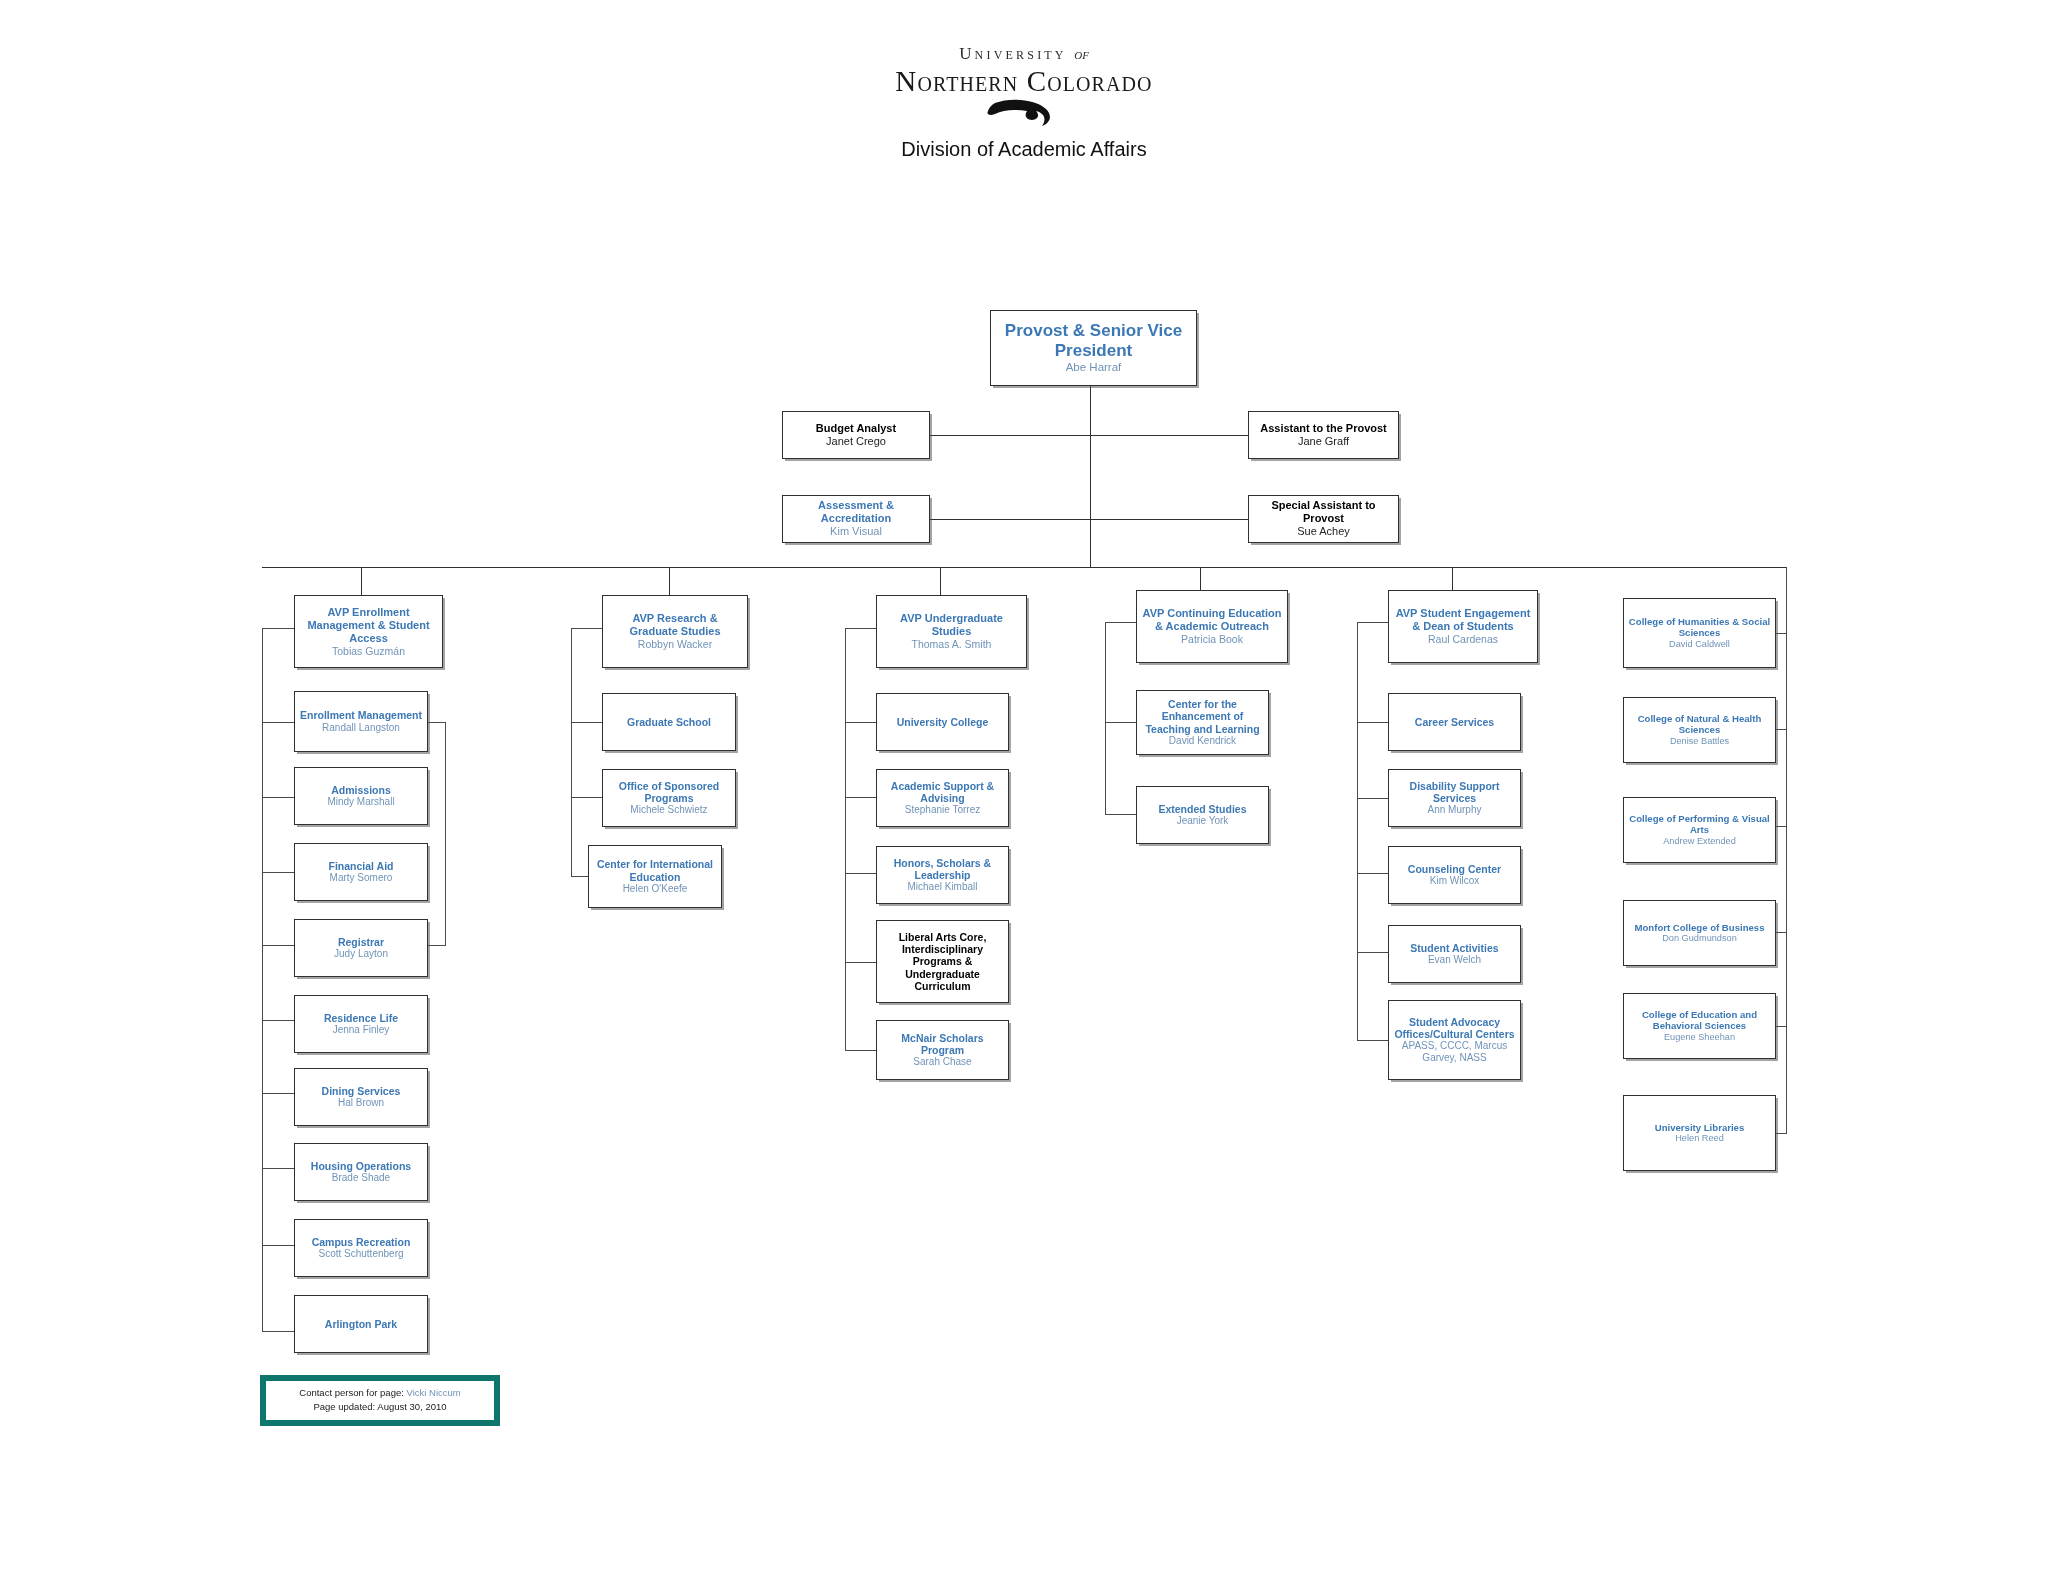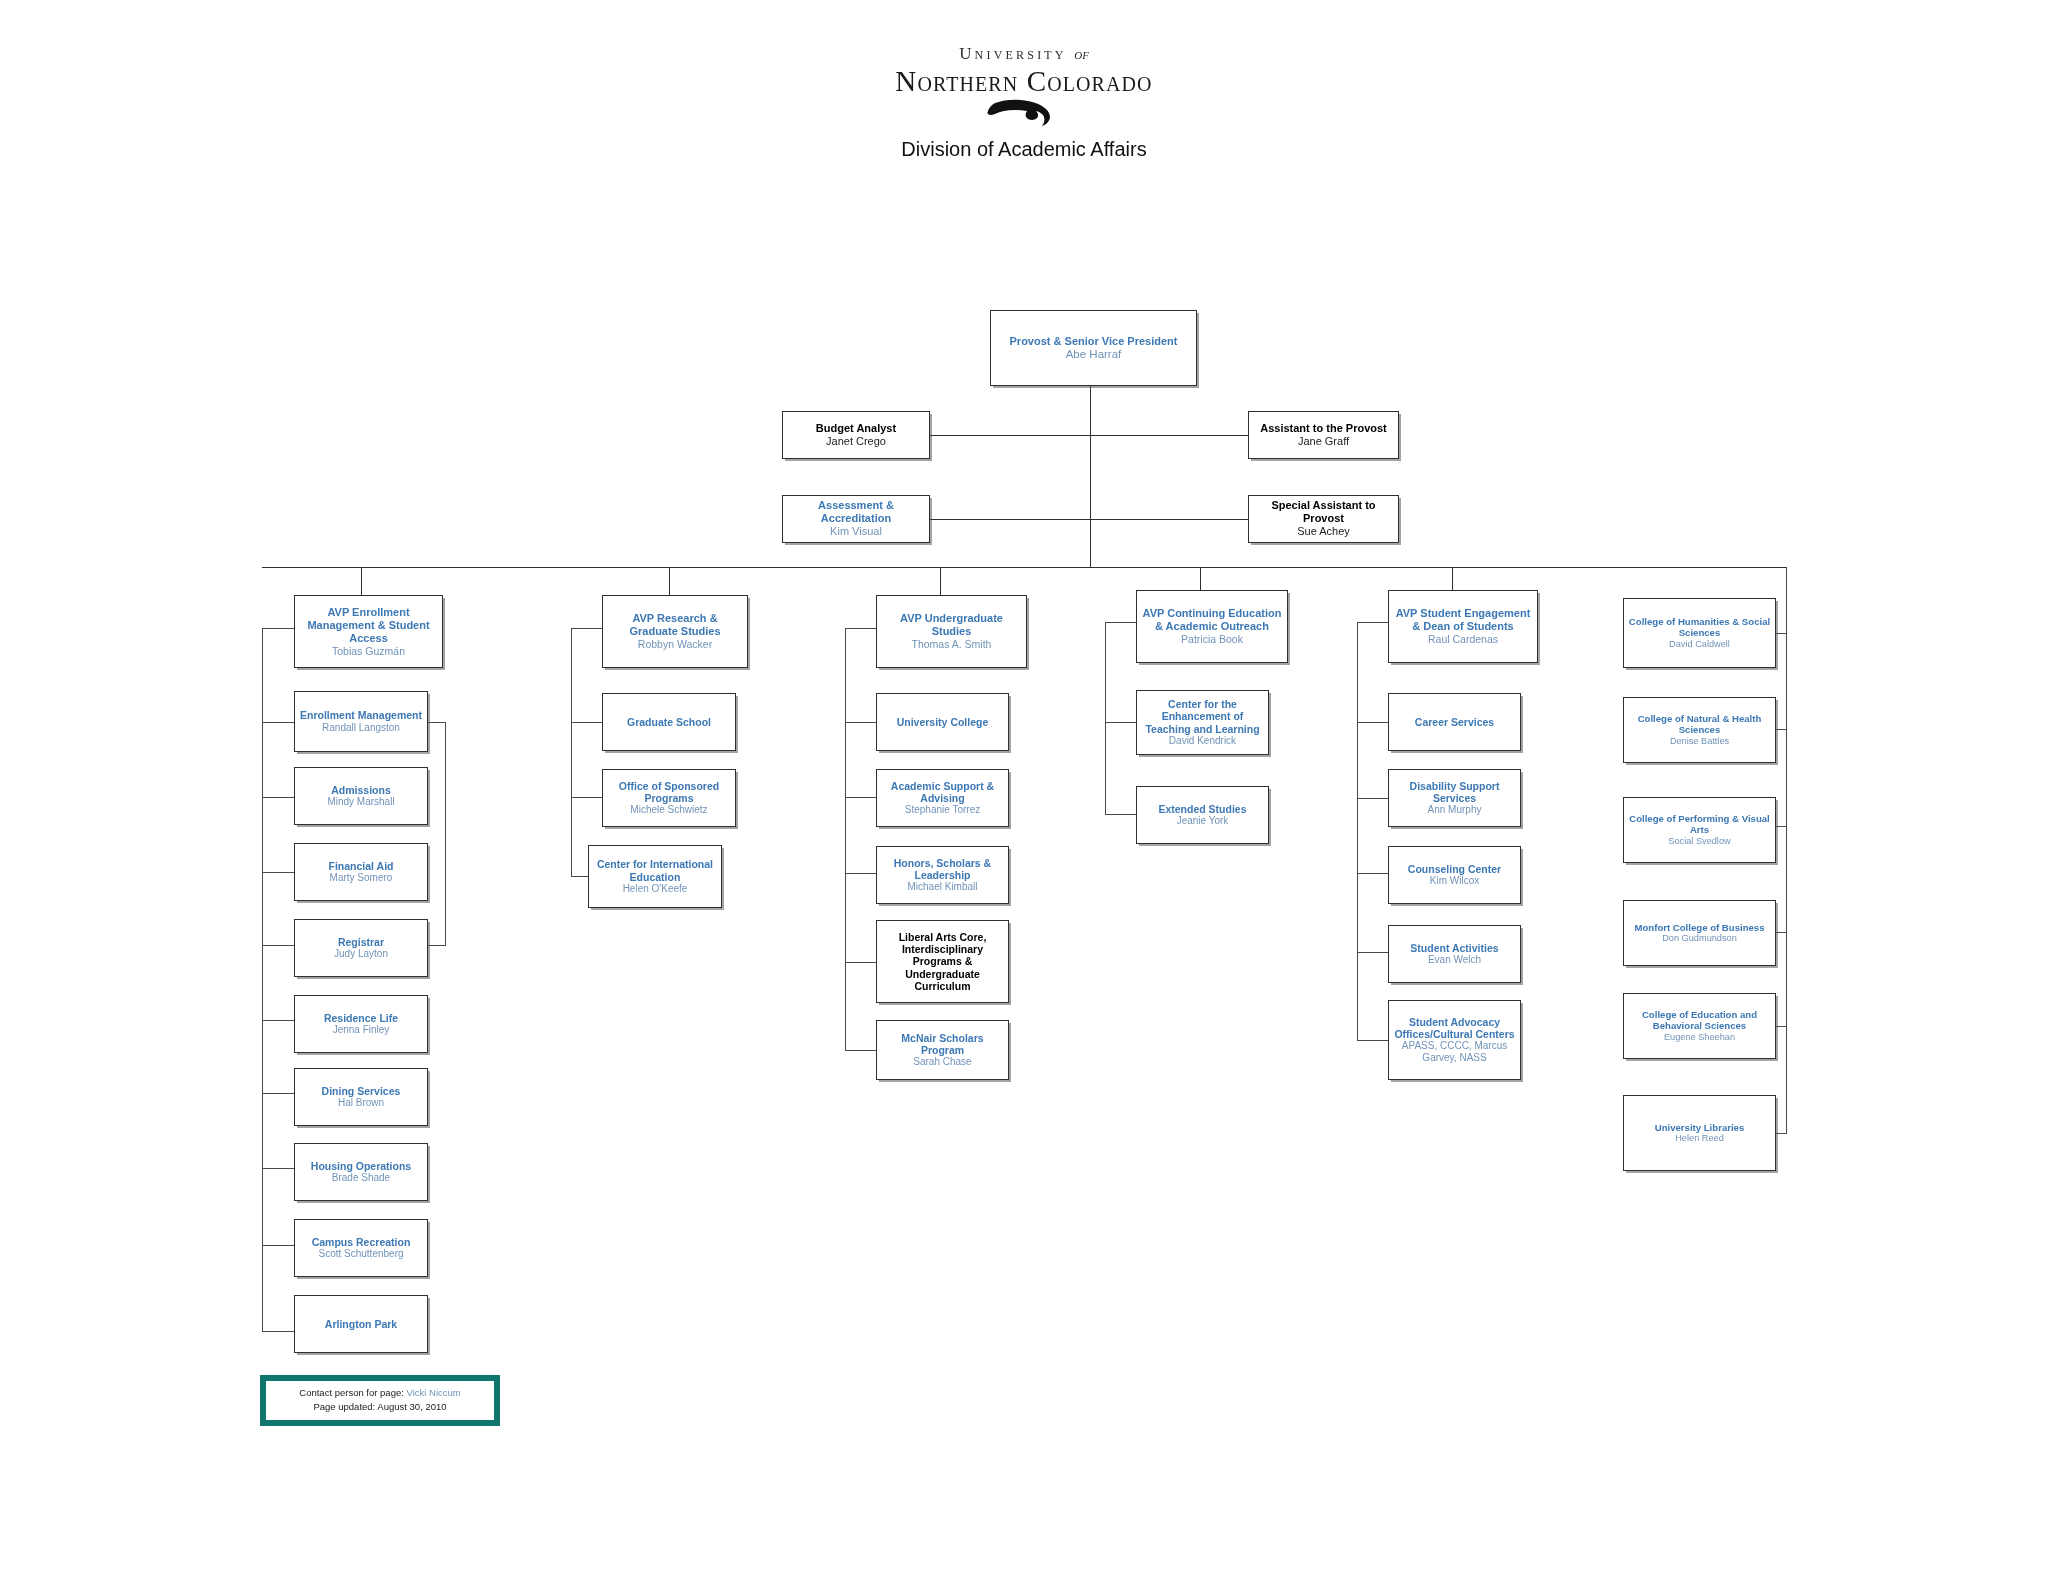--- a/index.html
+++ b/index.html
@@ -63,21 +63,21 @@
   }
   .node .person{
     color:#7093B8;
     line-height:1.2;
     font-weight:normal;
   }
   .node.dark .title{ color:#000; }
   .node.dark .person{ color:#222; }
 
   
-  .n-top  .title{font-size:11px;}  .n-top  .person{font-size:11.5px;}
+  .n-top  .title{font-size:17px;}  .n-top  .person{font-size:11.5px;}
   .n-aide .title{font-size:11px;}    .n-aide .person{font-size:11px;}
   .n-avp  .title{font-size:11px;}    .n-avp  .person{font-size:10.5px;}
   .n-sub  .title{font-size:10.5px;}  .n-sub  .person{font-size:10px;}
   .n-col  .title{font-size:9.6px;}   .n-col  .person{font-size:9.2px;}
 
   
   .ln{ position:absolute; background:#4a4a4a; z-index:1; }
   .ln.h{ height:1.4px; }
   .ln.v{ width:1.4px; }
   .ln.thick{ background:#2f2f2f; }
@@ -334,21 +334,21 @@
   <div class="node n-col" style="left:1623px; top:598px; width:153px; height:70px;">
     <div class="title">College of Humanities &amp; Social Sciences</div>
     <div class="person">David Caldwell</div>
   </div>
   <div class="node n-col" style="left:1623px; top:697px; width:153px; height:66px;">
     <div class="title">College of Natural &amp; Health Sciences</div>
     <div class="person">Denise Battles</div>
   </div>
   <div class="node n-col" style="left:1623px; top:797px; width:153px; height:66px;">
     <div class="title">College of Performing &amp; Visual Arts</div>
-    <div class="person">Social Svedlow</div>
+    <div class="person">Andrew Extended</div>
   </div>
   <div class="node n-col" style="left:1623px; top:900px; width:153px; height:66px;">
     <div class="title">Monfort College of Business</div>
     <div class="person">Don Gudmundson</div>
   </div>
   <div class="node n-col" style="left:1623px; top:993px; width:153px; height:66px;">
     <div class="title">College of Education and Behavioral Sciences</div>
     <div class="person">Eugene Sheehan</div>
   </div>
   <div class="node n-col" style="left:1623px; top:1095px; width:153px; height:76px;">

